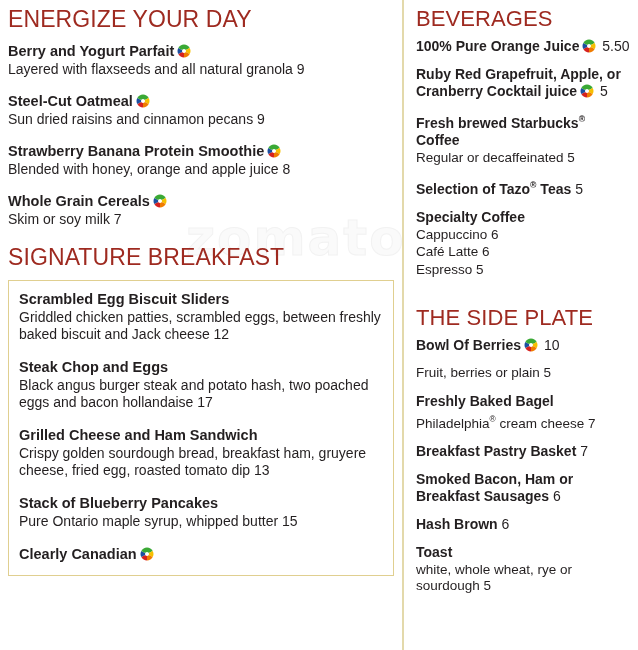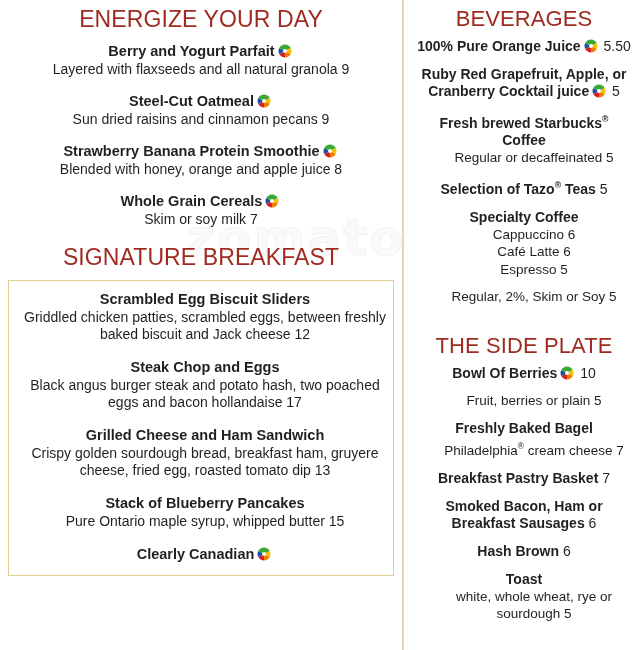--- a/index.html
+++ b/index.html
@@ -27,21 +27,21 @@
     font-weight: 700;
     letter-spacing: 2px;
     color: transparent;
     -webkit-text-stroke: 1px #f2f2f2;
     text-shadow: 0 0 0 #fafafa;
     pointer-events: none;
     user-select: none;
     z-index: 0;
     font-family: "DejaVu Sans", sans-serif;
   }
-  .col { position: relative; z-index: 1; text-align: center; }
+  .col { position: relative; z-index: 1; }
   .col-left {
     width: 404px;
     padding: 6px 8px 0 8px;
     border-right: 2px solid #e3d9ab;
   }
   .col-right {
     width: 234px;
     padding: 6px 6px 9px 12px;
   }
   h2.section {
@@ -76,21 +76,21 @@
     padding: 9px 2px 10px 10px;
     margin-top: 2px;
   }
   .boxed .item { margin-bottom: 15px; }
   .boxed .item:last-child { margin-bottom: 2px; }
 
   
   .col-right .item { margin-bottom: 11px; }
   .col-right .name { font-size: 14px; line-height: 17px; }
   .col-right .desc { font-size: 13.5px; line-height: 16px; }
-  .col-right .subline { font-size: 13.5px; line-height: 16.5px; margin-left: 20px; }
+  .col-right .subline { font-size: 13.5px; line-height: 16.5px; }
 
   .sup { font-size: 0.62em; vertical-align: super; font-weight: inherit; }
 
   
   .pinwheel {
     display: inline-block;
     width: 14px; height: 14px;
     vertical-align: -2px;
     margin: 0 2px 0 3px;
   }
@@ -225,21 +225,20 @@
           <div class="item">
             <div class="name">Selection of Tazo<span class="sup">®</span> Teas <span class="price-plain">5</span></div>
           </div>
           <div class="item">
             <div class="name">Specialty Coffee</div>
             <div class="desc subline">Cappuccino 6</div>
             <div class="desc subline">Café Latte 6</div>
             <div class="desc subline">Espresso 5</div>
           </div>
           <div class="item">
-            <div class="desc subline">Regular, 2%, Skim or Soy 5</div>
           </div>
         </div>
         <div class="sec-gap"></div>
         <h2 class="section right">THE SIDE PLATE</h2>
         <div>
           <div class="item">
             <div class="name">Bowl Of Berries<span class="pinwheel"><svg viewBox="0 0 32 32" width="14" height="14">
                   <path d="M16 16 L16 1 A15 15 0 0 1 29 9 Z" fill="#3aa935"></path>
                   <path d="M16 16 L29 9 A15 15 0 0 1 29 23 Z" fill="#f6c000"></path>
                   <path d="M16 16 L29 23 A15 15 0 0 1 16 31 Z" fill="#f07c00"></path>

